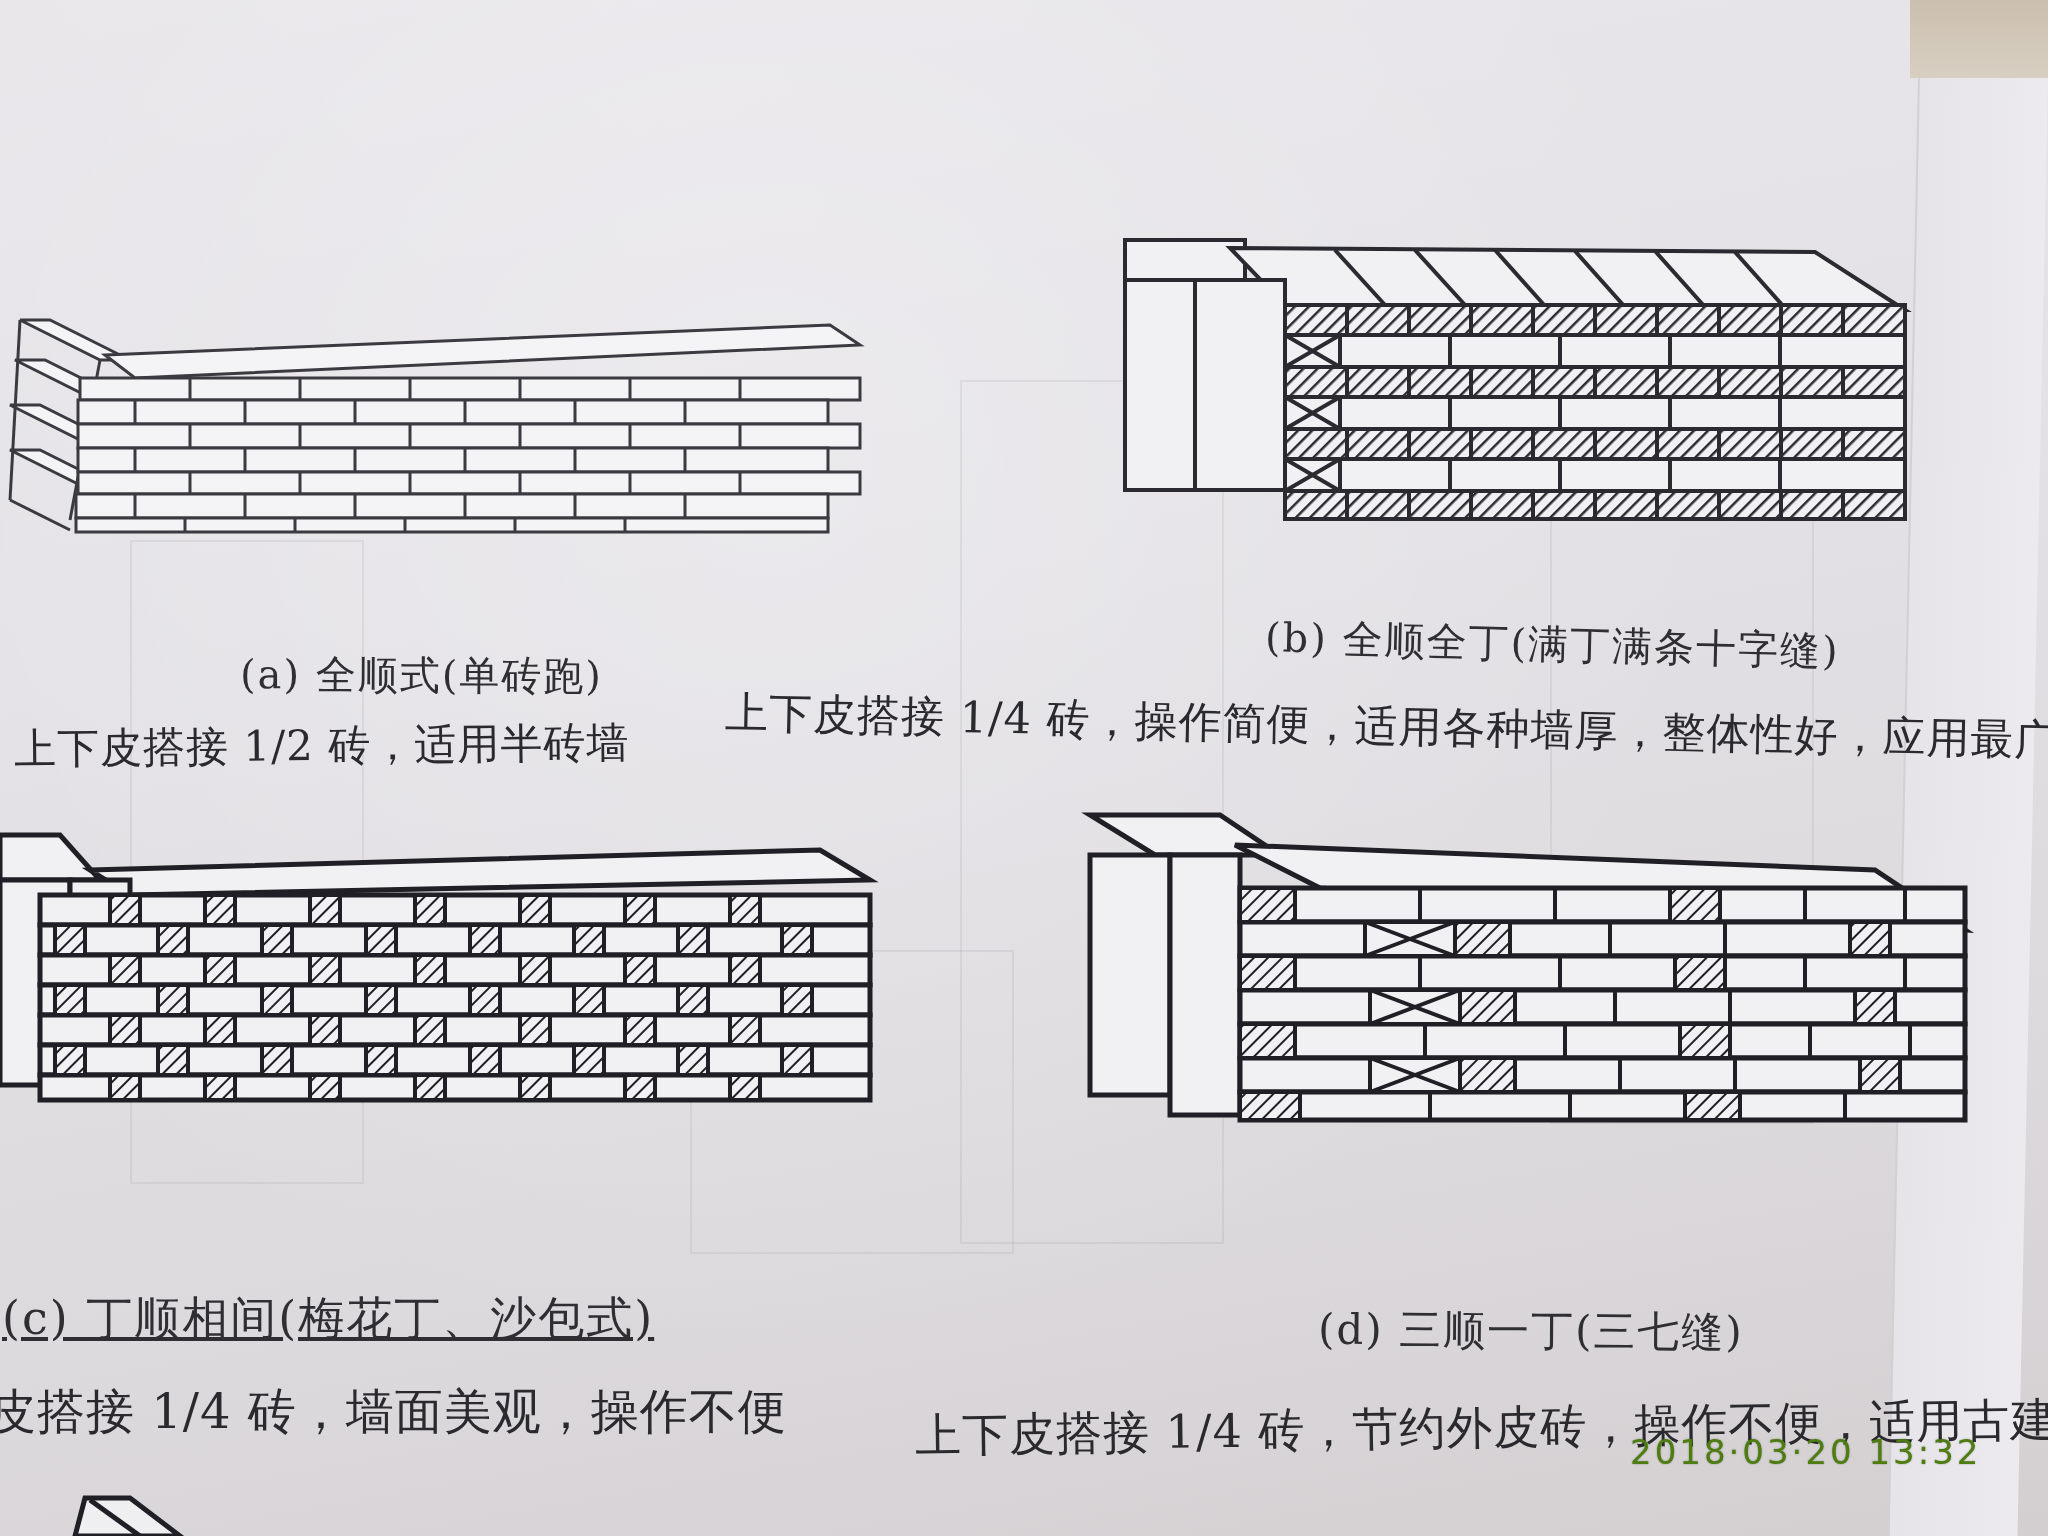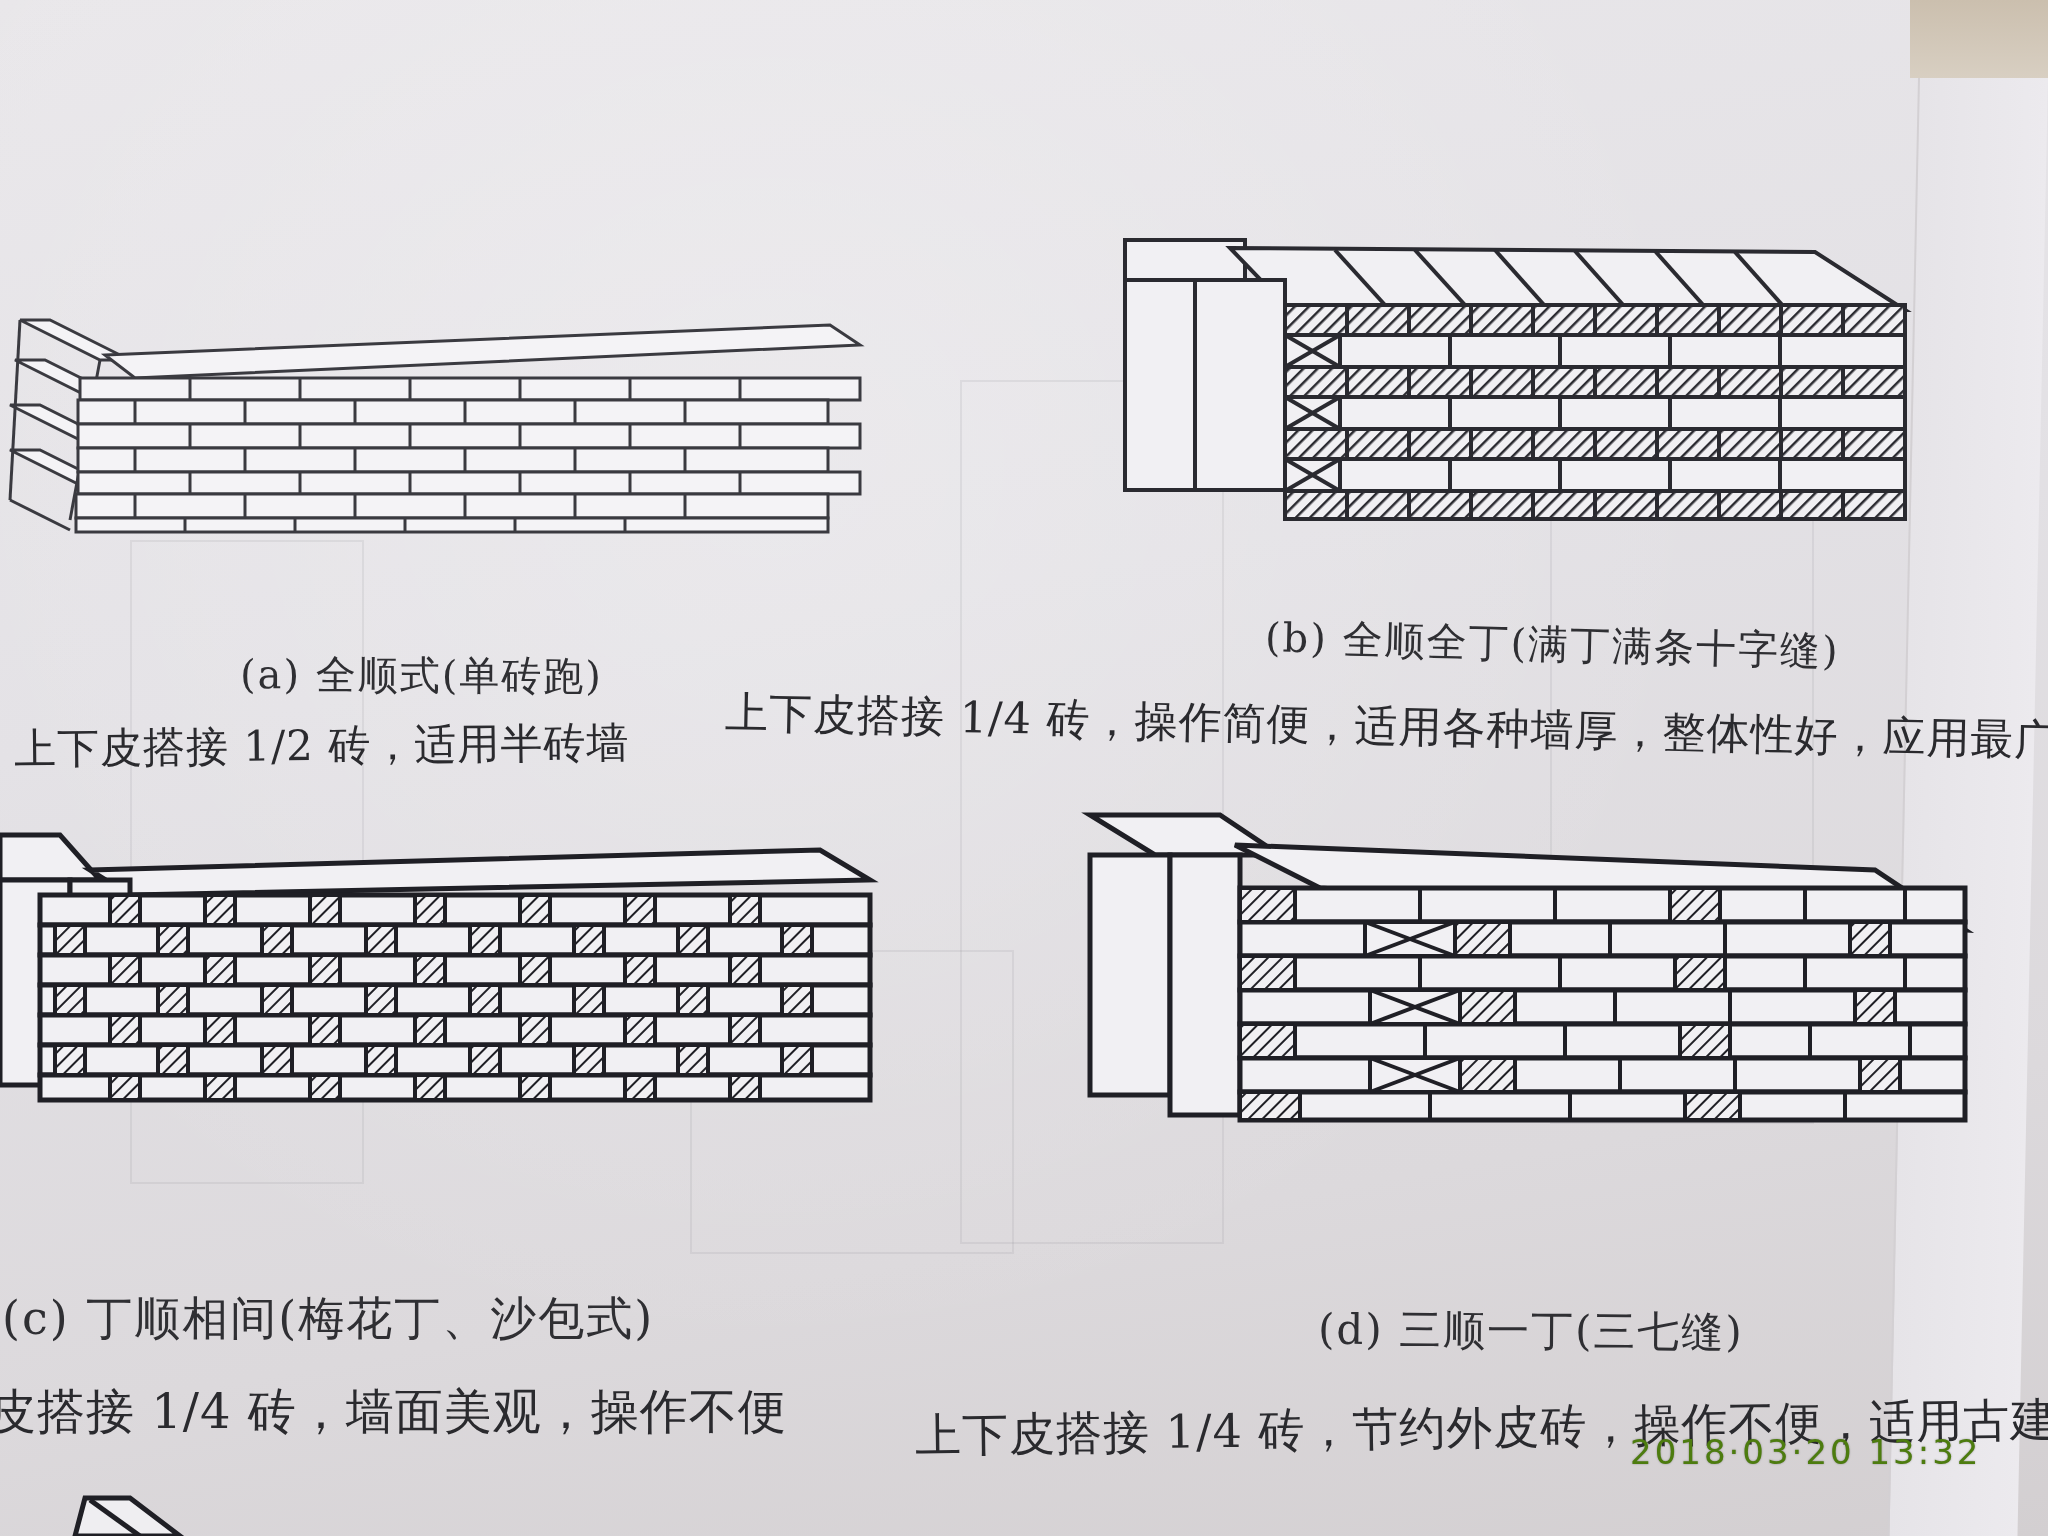--- a/index.html
+++ b/index.html
@@ -34,21 +34,21 @@
     color: #2f2f33;
   }
   .desc {
     position: absolute; white-space: nowrap; font-size: 42px; letter-spacing: 1px;
     color: #2a2a2e;
   }
   .fig-a-caption { left: 240px; top: 648px; transform: rotate(0.3deg); }
   .fig-a-desc   { left: 14px;  top: 718px; transform: rotate(-0.6deg); }
   .fig-b-caption { left: 1265px; top: 617px; transform: rotate(1.4deg); }
   .fig-b-desc   { left: 725px;  top: 698px; transform: rotate(1.2deg); font-size: 43px; }
-  .fig-c-caption { left: 2px; top: 1288px; font-size: 46px; }
+  .fig-c-caption { left: 2px; top: 1288px; font-size: 46px; text-decoration: underline; }
   .fig-c-desc   { left: -12px; top: 1380px; font-size: 48px; }
   .fig-d-caption { left: 1318px; top: 1303px; transform: rotate(0.4deg); font-size: 42px; }
   .fig-d-desc   { left: 915px; top: 1397px; transform: rotate(-0.8deg); font-size: 46px; }
   .timestamp {
     position: absolute; left: 1630px; top: 1432px; font-family: "DejaVu Sans", "Liberation Sans", sans-serif;
     font-size: 34px; letter-spacing: 3px; color: #4d7c0f;
     text-shadow: 0 0 2px rgba(0,0,0,0.35);
   }
   .stub { position: absolute; left: 70px; top: 1488px; }
 </style>

